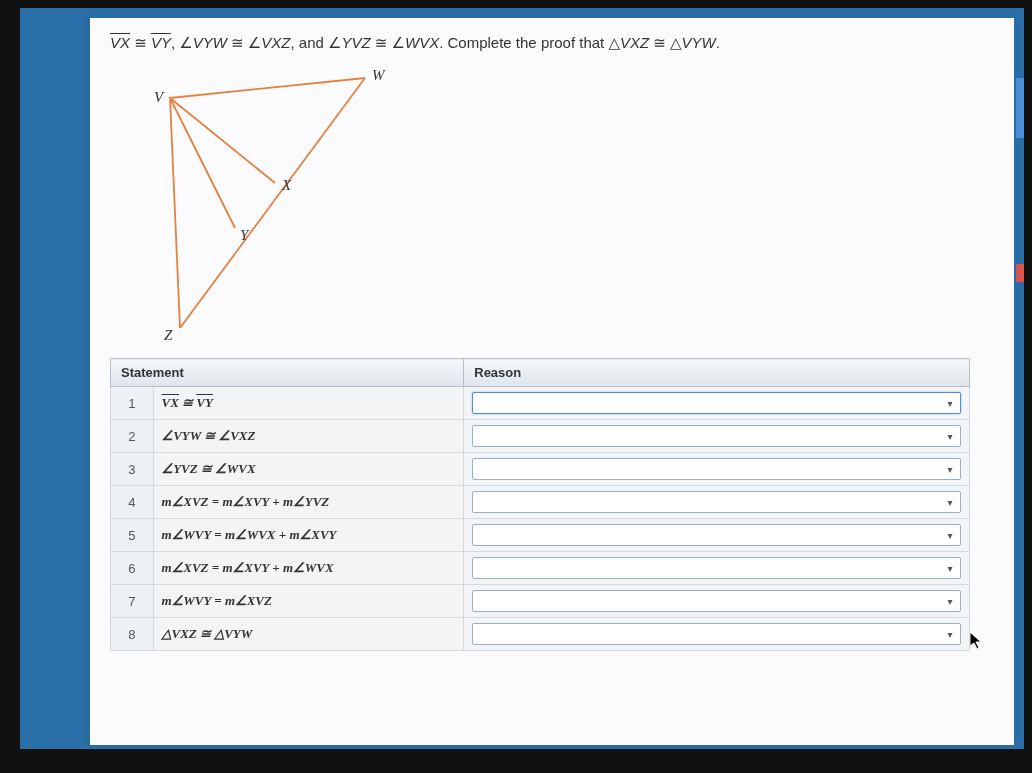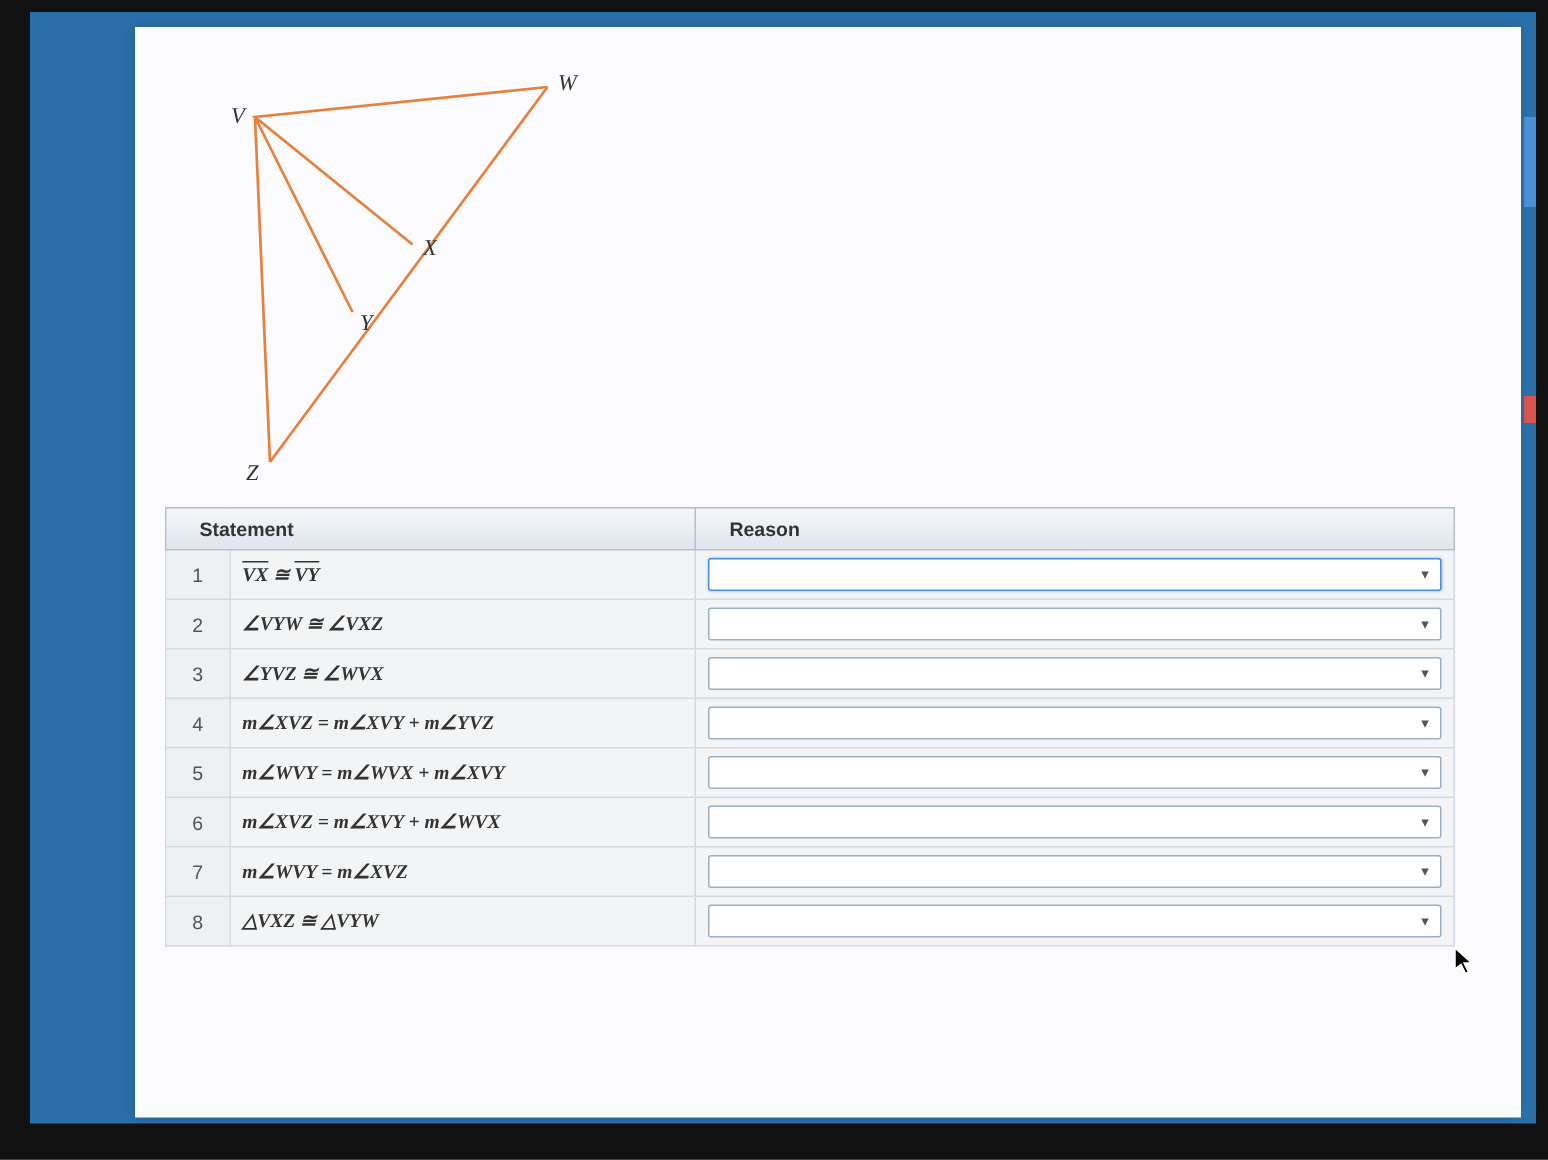--- a/index.html
+++ b/index.html
@@ -6,21 +6,21 @@
   .monitor{width:1032px;height:773px;background:#111;position:relative;}
   .bezel{position:absolute;left:20px;top:8px;right:8px;bottom:24px;background:#2b6fa8;}
   .page{position:absolute;left:70px;top:10px;right:10px;bottom:4px;background:#fbfbfd;padding:16px 20px 0 20px;box-shadow:-2px 0 6px rgba(0,0,0,.1);}
   .problem{font-size:15px;color:#333;font-family:Verdana,sans-serif;margin-bottom:6px;}
   .problem .ov{text-decoration:overline;font-style:italic;}
   .problem .it{font-style:italic;}
   .figure{position:relative;width:300px;height:290px;margin:4px 0 10px 10px;}
   .figure svg{width:100%;height:100%;}
   .figure text{font-family:Verdana;font-style:italic;font-size:15px;fill:#333;}
   table.proof{border-collapse:collapse;width:860px;font-size:13px;}
-  table.proof th{background:linear-gradient(#f5f7fa,#dfe5ec);border:1px solid #b5bfca;text-align:left;padding:6px 22px;font-weight:bold;color:#333;}
+  table.proof th{background:linear-gradient(#f5f7fa,#dfe5ec);border:1px solid #b5bfca;text-align:left;padding:6px 10px;font-weight:bold;color:#333;}
   table.proof td{border:1px solid #d4dae1;padding:5px 8px;background:#f2f4f6;vertical-align:middle;}
   table.proof td.num{width:26px;text-align:center;color:#555;background:#eef1f4;}
   table.proof td.stmt{width:300px;font-style:italic;color:#333;font-family:Verdana;font-weight:bold;}
   .ov2{text-decoration:overline;}
   .reason-cell{width:500px;}
   .dropdown{display:flex;align-items:center;justify-content:space-between;width:100%;height:22px;background:#fff;border:1px solid #9ab0c4;border-radius:2px;box-sizing:border-box;padding:0 2px 0 6px;}
   .dropdown.sel{border-color:#4a90d9;box-shadow:0 0 2px rgba(74,144,217,.6);}
   .dropdown-arrow{width:16px;height:16px;display:flex;align-items:center;justify-content:center;color:#555;font-size:10px;}
   .cursor{position:absolute;left:970px;top:632px;font-size:16px;color:#000;pointer-events:none;}
   .right-edge{position:absolute;right:0;top:70px;width:8px;height:60px;background:#4a90d9;}
@@ -28,20 +28,23 @@
 </style>
 </head>
 <body>
 
 <div class="monitor">
   <div class="bezel">
     <div class="right-edge"></div>
     <div class="right-edge2"></div>
     <div class="page">
 
+      <div class="problem">
+        <span class="ov">VX</span> ≅ <span class="ov">VY</span>, ∠<span class="it">VYW</span> ≅ ∠<span class="it">VXZ</span>, and ∠<span class="it">YVZ</span> ≅ ∠<span class="it">WVX</span>. Complete the proof that △<span class="it">VXZ</span> ≅ △<span class="it">VYW</span>.
+      </div>
 
       <div class="figure">
         <svg viewBox="0 0 300 290">
           <g stroke="#e4813f" stroke-width="1.8" fill="none">
             <path d="M 50 40 L 245 20 L 50 40 L 155 125 L 50 40 L 115 170 L 50 40 L 60 270"></path>
             <path d="M 245 20 L 60 270"></path>
           </g>
           <text x="34" y="44">V</text>
           <text x="252" y="22">W</text>
           <text x="162" y="132">X</text>

